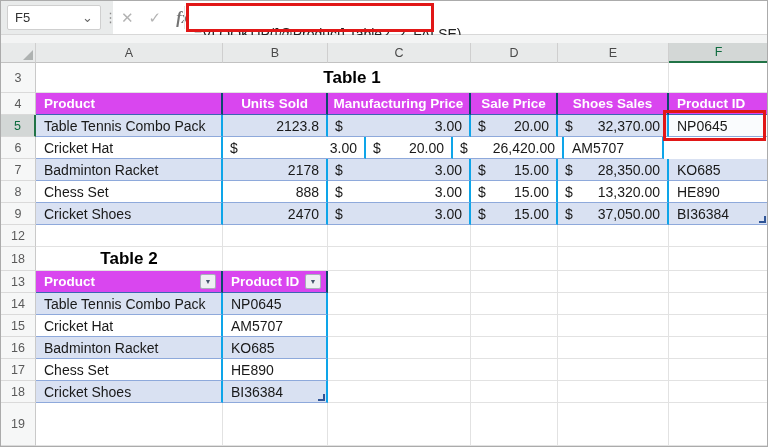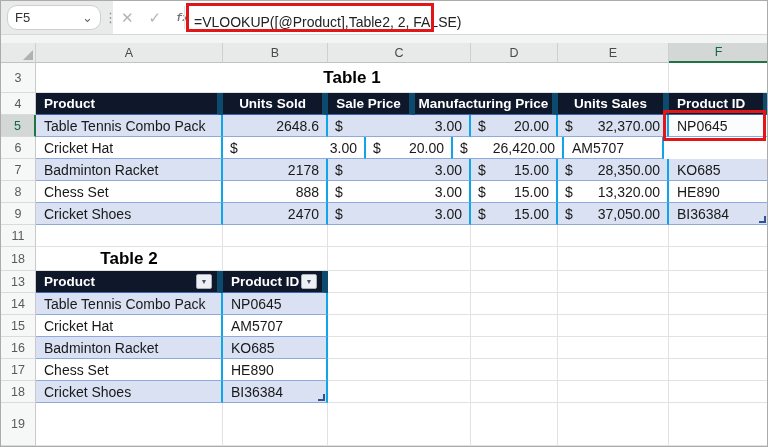--- a/index.html
+++ b/index.html
@@ -4,29 +4,29 @@
 <style>
   html,body{margin:0;padding:0;background:#fff;}
   .app{position:relative;width:768px;height:447px;box-sizing:border-box;border:1px solid #ababab;
        background:#fff;font-family:"Liberation Sans",sans-serif;overflow:hidden;}
 
   
   .fbar{position:absolute;left:0;top:0;width:100%;height:34px;background:#e9ebeb;
         border-bottom:1px solid #d8d8d8;box-sizing:border-box;}
   .fwhite{position:absolute;left:112px;top:0;right:0;bottom:0;background:#fff;}
   .namebox{position:absolute;left:6px;top:4px;width:94px;height:25px;background:#fff;
-           border:1px solid #cfcfcf;border-radius:10px;display:flex;align-items:center;
+           border:1px solid #cfcfcf;border-radius:2px;display:flex;align-items:center;
            padding:0 7px;font-size:13px;color:#333;box-sizing:border-box;}
   .namebox .chev{margin-left:auto;color:#666;font-size:13px;line-height:10px;}
   .dots{position:absolute;left:103px;top:9px;color:#8a8a8a;font-size:13px;letter-spacing:0;}
   .fbtns{position:absolute;left:120px;top:0;height:34px;display:flex;align-items:center;gap:15px;}
   .icn-x,.icn-ck{color:#b3b3b3;font-size:15px;}
-  .icn-fx{color:#737373;font-family:Liberation Mono, monospace;font-style:italic;font-size:10px;font-weight:bold;}
+  .icn-fx{color:#737373;font-family:Liberation Serif, serif;font-style:italic;font-size:16px;font-weight:bold;}
   .fdiv{position:absolute;left:183px;top:5px;bottom:5px;width:1px;background:#e3e3e3;}
-  .finput{position:absolute;left:193px;top:4px;right:4px;height:34px;display:flex;align-items:center;
+  .finput{position:absolute;left:193px;top:16px;right:4px;height:34px;display:flex;align-items:center;
           font-size:14px;color:#222;white-space:nowrap;overflow:hidden;}
 
   .gap{position:absolute;left:0;top:34px;width:100%;height:8px;background:#f3f4f4;}
 
   
   .sheet{position:absolute;left:0;top:42px;right:0;bottom:0;display:flex;flex-direction:column;}
   .hrow{display:flex;height:20px;flex-shrink:0;background:#e8eaea;}
   .hc{box-sizing:border-box;flex-shrink:0;display:flex;align-items:center;justify-content:center;
       font-size:12.5px;color:#4a4a4a;border-right:1px solid #cfcfcf;border-bottom:1px solid #c2c2c2;}
   .hc.sel{background:#d3d7d6;color:#0e6b3f;border-bottom:2px solid #217346;}
@@ -46,22 +46,22 @@
 
   .c{box-sizing:border-box;flex-shrink:0;display:flex;align-items:center;font-size:14px;color:#191919;
      padding:0 5px;border-right:1px solid #e2e2e2;border-bottom:1px solid #e2e2e2;
      white-space:nowrap;overflow:hidden;background:#fff;}
 
   .w0{width:35px;} .wa{width:187px;} .wb{width:105px;} .wc{width:143px;}
   .wd{width:87px;} .we{width:111px;} .wf{width:100px;} .wae{width:633px;}
 
   .title{justify-content:center;font-size:17px;font-weight:bold;color:#000;}
 
-  .t1h{background:#0f172a;color:#fff;font-weight:bold;font-size:13.5px;justify-content:center;
-       border-right:6px solid #0c4a6e;border-bottom:1px solid #3c66b2;}
+  .t1h{background:#d946ef;color:#fff;font-weight:bold;font-size:13.5px;justify-content:center;
+       border-right:2px solid #0c4a6e;border-bottom:1px solid #3c66b2;}
   .t1h.left{justify-content:flex-start;padding-left:8px;}
 
   .tc{border-right:2px solid #0ea5e9;border-bottom:1px solid #8ea9db;}
   .band{background:#d9e1f2;}
   .acc{justify-content:space-between;padding:0 7px;}
   .num{justify-content:flex-end;padding-right:7px;}
   .lpad{padding-left:8px;}
   .f5cell{background:#fafcfe;}
   .rel{position:relative;}
   .handle{position:absolute;right:1px;bottom:1px;width:5px;height:5px;
@@ -116,30 +116,30 @@
     <div class="row h30">
       <div class="rh w0">3</div>
       <div class="c wae title">Table 1</div>
       <div class="c wf"></div>
     </div>
 
     <div class="row">
       <div class="rh w0">4</div>
       <div class="c wa t1h left">Product</div>
       <div class="c wb t1h">Units Sold</div>
+      <div class="c wc t1h">Manufacturing Price</div>
       <div class="c wd t1h">Sale Price</div>
-      <div class="c wc t1h">Manufacturing Price</div>
-      <div class="c we t1h">Units Sales</div>
+      <div class="c we t1h">Shoes Sales</div>
       <div class="c wf t1h left">Product ID</div>
     </div>
 
     <div class="row">
       <div class="rh w0 sel">5</div>
       <div class="c wa tc band lpad">Table Tennis Combo Pack</div>
-      <div class="c wb tc band num">2648.6</div>
+      <div class="c wb tc band num">2123.8</div>
       <div class="c wc tc band acc">
           <span>$</span>
           <span>3.00</span>
         </div>
       <div class="c wd tc band acc">
           <span>$</span>
           <span>20.00</span>
         </div>
       <div class="c we tc band acc">
           <span>$</span>
@@ -220,21 +220,21 @@
           <span>$</span>
           <span>37,050.00</span>
         </div>
       <div class="c wf tc band lpad rel">
           <span>BI36384</span>
           <span class="handle"></span>
         </div>
     </div>
 
     <div class="row">
-      <div class="rh w0">11</div>
+      <div class="rh w0">12</div>
       <div class="c wa"></div>
         <div class="c wb"></div>
         <div class="c wc"></div>
         <div class="c wd"></div>
         <div class="c we"></div>
         <div class="c wf"></div>
     </div>
 
     <div class="row h24">
       <div class="rh w0">18</div>

